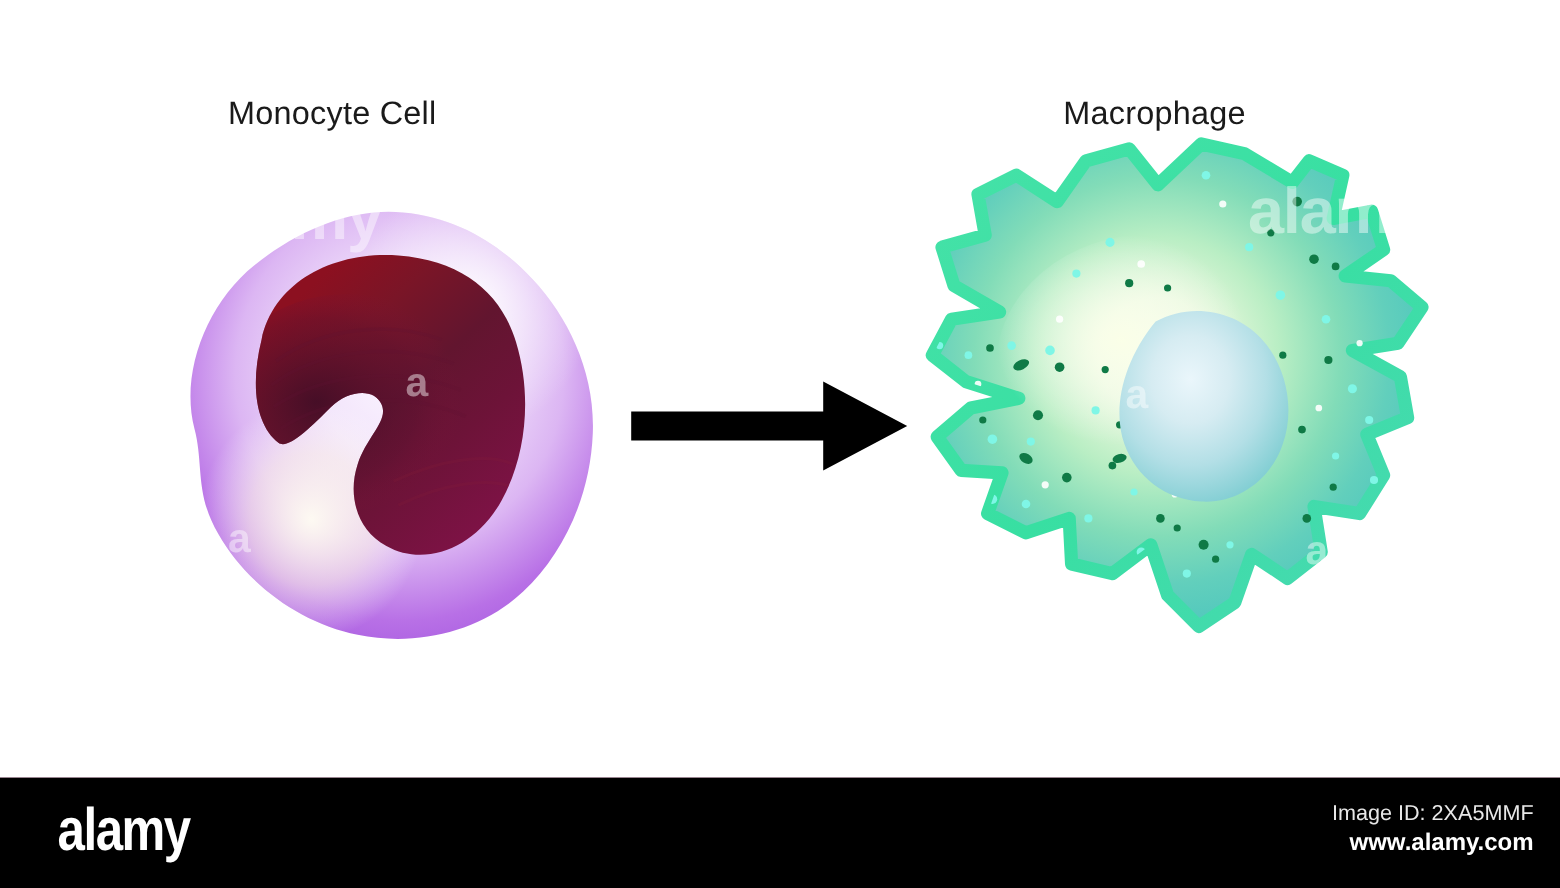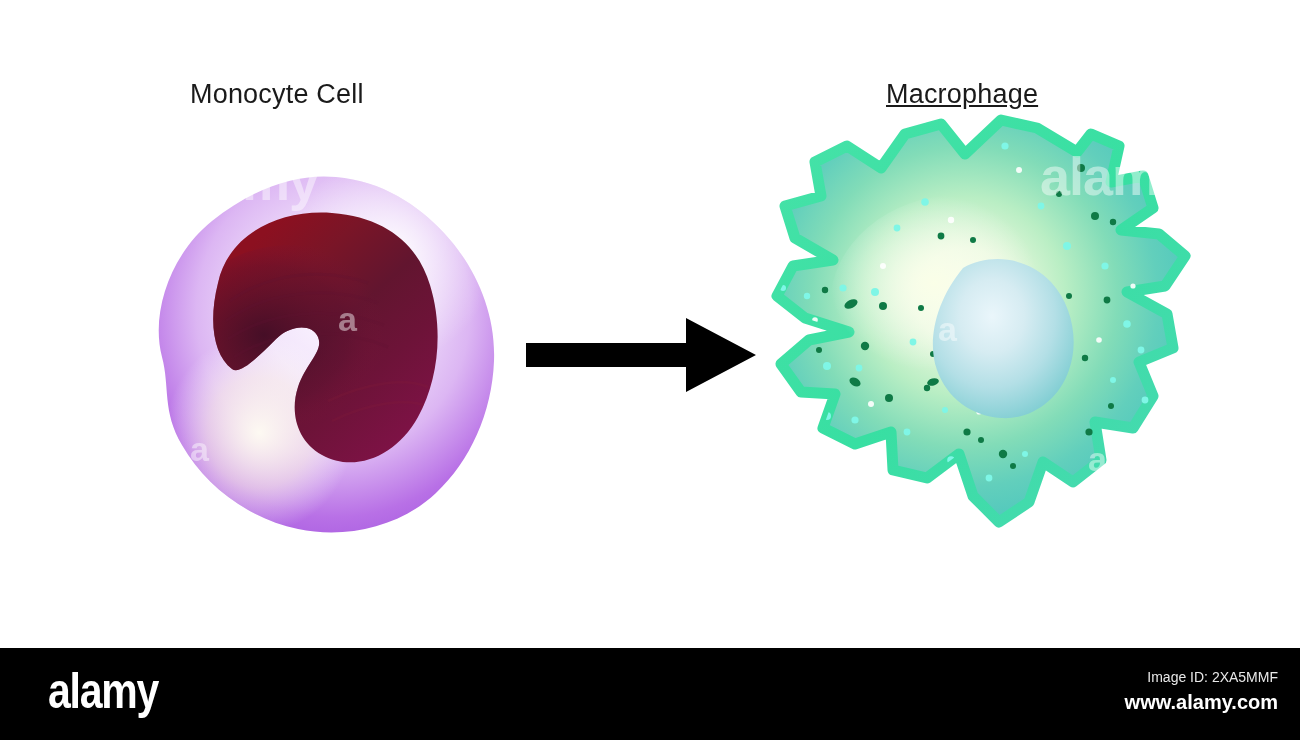--- a/index.html
+++ b/index.html
@@ -37,21 +37,20 @@
     letter-spacing: 0.2px;
     white-space: nowrap;
   }
   #title-monocyte {
     left: 190px;
     top: 79px;
   }
   #title-macrophage {
     left: 886px;
     top: 79px;
-    text-decoration: underline;
   }
 
   .cell-figure {
     position: absolute;
   }
   #monocyte-figure {
     left: 100px;
     top: 125px;
     width: 420px;
     height: 420px;
@@ -113,21 +112,21 @@
     transform-origin: left center;
   }
   #footer-meta {
     position: absolute;
     right: 22px;
     top: 18px;
     text-align: right;
   }
   #image-id {
     font-family: "Liberation Sans", sans-serif;
-    font-size: 14px;
+    font-size: 18px;
     font-weight: 400;
     color: #e8e8e8;
     line-height: 23px;
     white-space: nowrap;
   }
   #alamy-url {
     font-family: "Liberation Sans", sans-serif;
     font-size: 20px;
     font-weight: 700;
     color: #ffffff;

